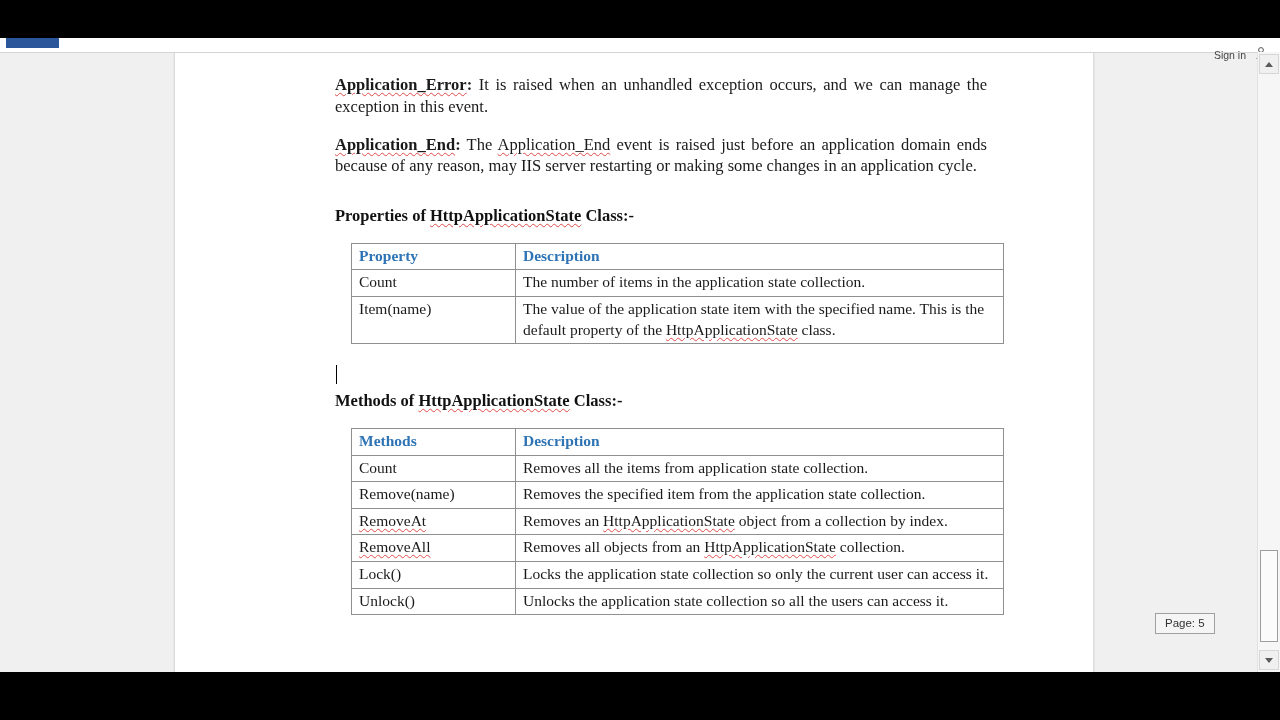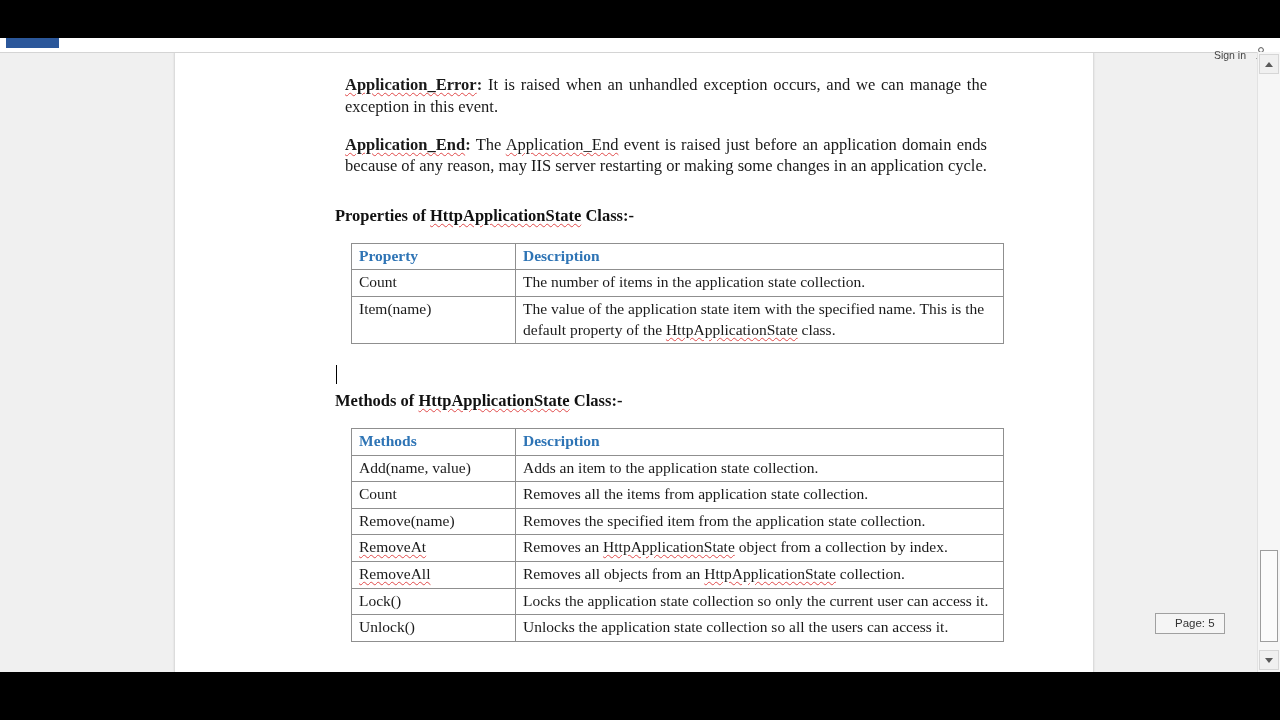--- a/index.html
+++ b/index.html
@@ -123,21 +123,21 @@
     left: 160px;
     top: 22px;
     width: 652px;
     font-family: "Liberation Serif", serif;
     font-size: 16.5px;
     color: #1a1a1a;
     line-height: 1.32;
   }
 
   p.para {
-    margin: 0 0 16px 10px;
+    margin: 0 0 16px 0;
     text-align: justify;
   }
   p.para:last-child { margin-bottom: 0; }
 
   .b { font-weight: bold; }
 
   
   .sq {
     text-decoration: underline;
     text-decoration-style: wavy;
@@ -192,21 +192,21 @@
   
   .page-tooltip {
     position: absolute;
     left: 1155px;
     top: 561px;
     background: #f5f5f5;
     border: 1px solid #a0a0a0;
     font-family: "Liberation Sans", sans-serif;
     font-size: 11.5px;
     color: #333333;
-    padding: 3px 9px 4px 19px;
+    padding: 3px 9px 4px 9px;
     white-space: nowrap;
     z-index: 25;
   }
 
   
   .scrollbar {
     position: absolute;
     right: 0;
     top: 52px;
     width: 22px;
@@ -328,24 +328,20 @@
                 <col class="c2">
               </colgroup>
             <thead>
               <tr>
                 <th>Methods</th>
                 <th>Description</th>
               </tr>
             </thead>
             <tbody>
               <tr>
-                <td>Add(name, value)</td>
-                <td>Adds an item to the application state collection.</td>
-              </tr>
-              <tr>
                 <td>Count</td>
                 <td>Removes all the items from application state collection.</td>
               </tr>
               <tr>
                 <td>Remove(name)</td>
                 <td>Removes the specified item from the application state collection.</td>
               </tr>
               <tr>
                 <td class="sq">RemoveAt</td>
                 <td><span>Removes an </span><span class="sq">HttpApplicationState</span><span> object from a collection by index.</span></td>

